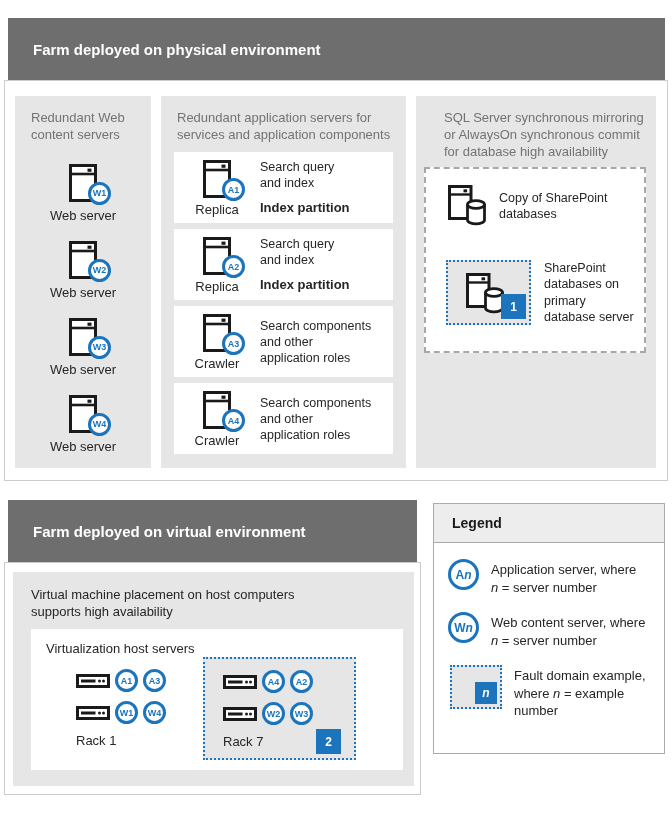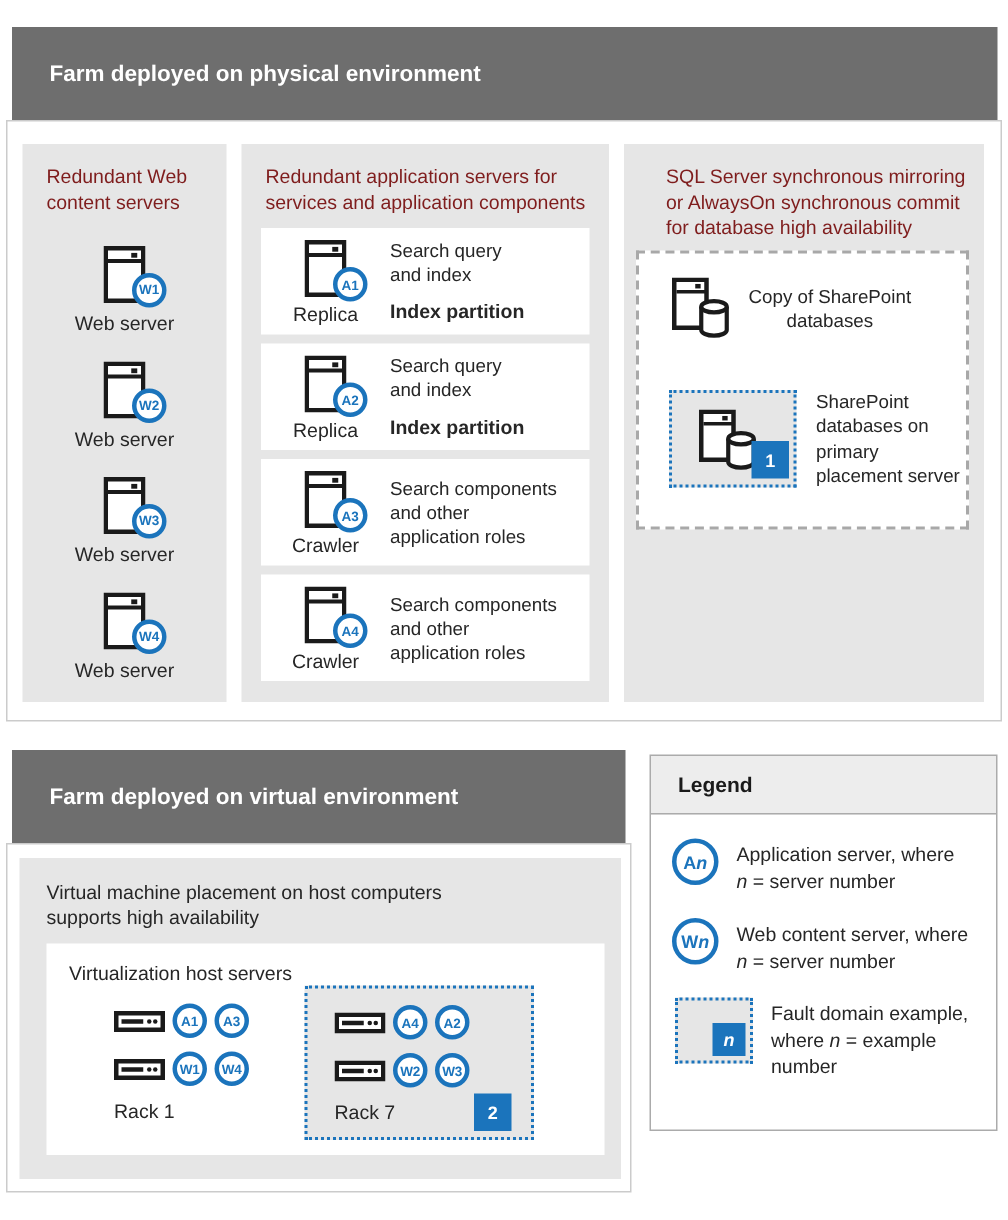--- a/index.html
+++ b/index.html
@@ -9,21 +9,21 @@
   .sec-header { position:absolute; background:#6E6E6E; color:#fff; font-size:15px; font-weight:600;
                 display:flex; align-items:center; padding-left:25px; }
   .hdr-phys { left:8px; top:18px; width:657px; height:62px; }
   .hdr-virt { left:8px; top:500px; width:409px; height:62px; }
 
   .phys-body { position:absolute; left:4px; top:80px; width:664px; height:401px; background:#fff; border:1px solid #CBCBCB; }
   .col { position:absolute; top:15px; height:372px; background:#E6E6E6; }
   .col1 { left:10px; width:136px; }
   .col2 { left:156px; width:245px; }
   .col3 { left:411px; width:240px;padding-left:12px; }
-  .col-title { font-size:13px; line-height:1.3; padding:14px 8px 0 16px; color:#7f1d1d; }
+  .col-title { font-size:13px; line-height:1.3; padding:14px 8px 0 16px; color:#737373; }
   .col-title div:empty { display:none; }
 
   .tower-stack { display:flex; flex-direction:column; align-items:center; margin-top:20px; gap:18px; }
   .tower-item { display:flex; flex-direction:column; align-items:center; }
   .tower-wrap { position:relative; width:28px; height:38px; }
   .circle-badge { position:absolute; right:-14px; bottom:-3px; width:23px; height:23px; background:#fff;
                   border:3px solid #1B74BC; border-radius:50%; color:#1B74BC; font-weight:700; font-size:9px;
                   display:flex; align-items:center; justify-content:center; }
   .tower-label { margin-top:6px; font-size:13px; }
 
@@ -32,21 +32,21 @@
   .card-left { width:86px; display:flex; flex-direction:column; align-items:center; }
   .card-left .tower-wrap { margin-top:2px; }
   .role-label { margin-top:4px; font-size:13px; }
   .card-right { flex:1; font-size:12.5px; line-height:1.28; padding-right:6px; }
   .card-line:empty { display:none; }
   .card-emph { font-weight:700; font-size:13px; margin-top:9px; }
   .card-emph:empty { display:none; }
 
   .dashed-box { position:absolute; left:8px; top:71px; width:222px; height:186px; background:#fff; border:2px dashed #A8A8A8; }
   .sql-row { position:absolute; display:flex; align-items:center; }
-  .sql-row-copy { left:22px; top:16px;text-align:center; }
+  .sql-row-copy { left:22px; top:16px; }
   .sql-row-primary { left:20px; top:91px; align-items:flex-start; }
   .sql-text { margin-left:13px; font-size:12.5px; line-height:1.3; }
   .sql-text div:empty { display:none; }
   .fault-box { position:relative; width:85px; height:65px; background:#E6E6E6; border:2px dotted #1B74BC;
                display:flex; align-items:center; justify-content:center; flex:0 0 auto; }
   .fault-box svg { margin-right:8px; margin-top:2px; }
   .fault-badge { position:absolute; right:3px; bottom:4px; width:25px; height:25px; background:#1B74BC; color:#fff;
                  font-size:12px; font-weight:600; display:flex; align-items:center; justify-content:center; }
 
   .virt-body { position:absolute; left:4px; top:562px; width:417px; height:233px; background:#fff; border:1px solid #CBCBCB; }
@@ -260,21 +260,21 @@
                 <rect x="15.5" y="4.3" width="3.6" height="3" fill="#1a1a1a"></rect>
                 <path d="M19.5 19.5 v15.5 a8.5 3.8 0 0 0 17 0 V19.5" fill="#fff" stroke="#1a1a1a" stroke-width="2.8"></path>
                 <ellipse cx="28" cy="19.5" rx="8.5" ry="3.8" fill="#fff" stroke="#1a1a1a" stroke-width="2.8"></ellipse>
               </svg>
             <div class="fault-badge">1</div>
           </div>
           <div class="sql-text">
             <div>SharePoint</div>
             <div>databases on</div>
             <div>primary</div>
-            <div>placement server</div>
+            <div>database server</div>
           </div>
         </div>
       </div>
     </div>
 
   </div>
 
   <div class="sec-header hdr-virt">
     <span>Farm deployed on virtual environment</span>
   </div>

